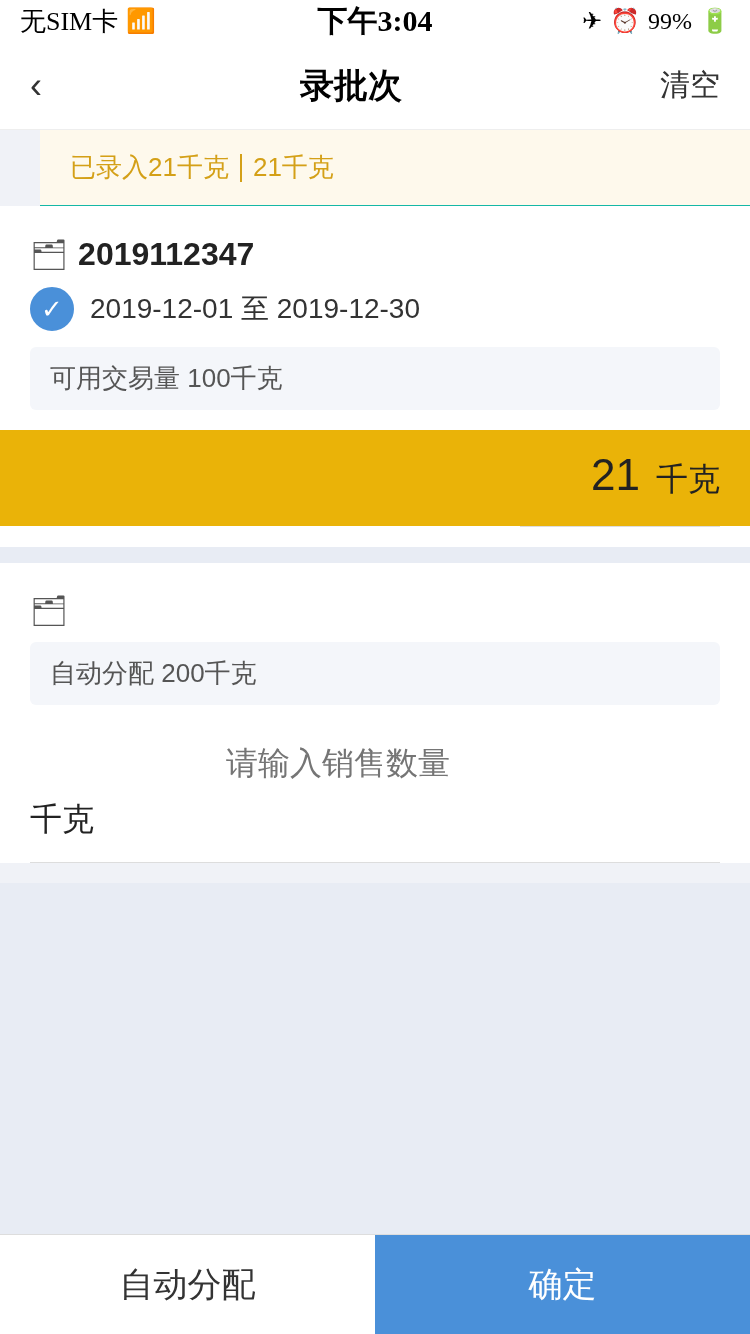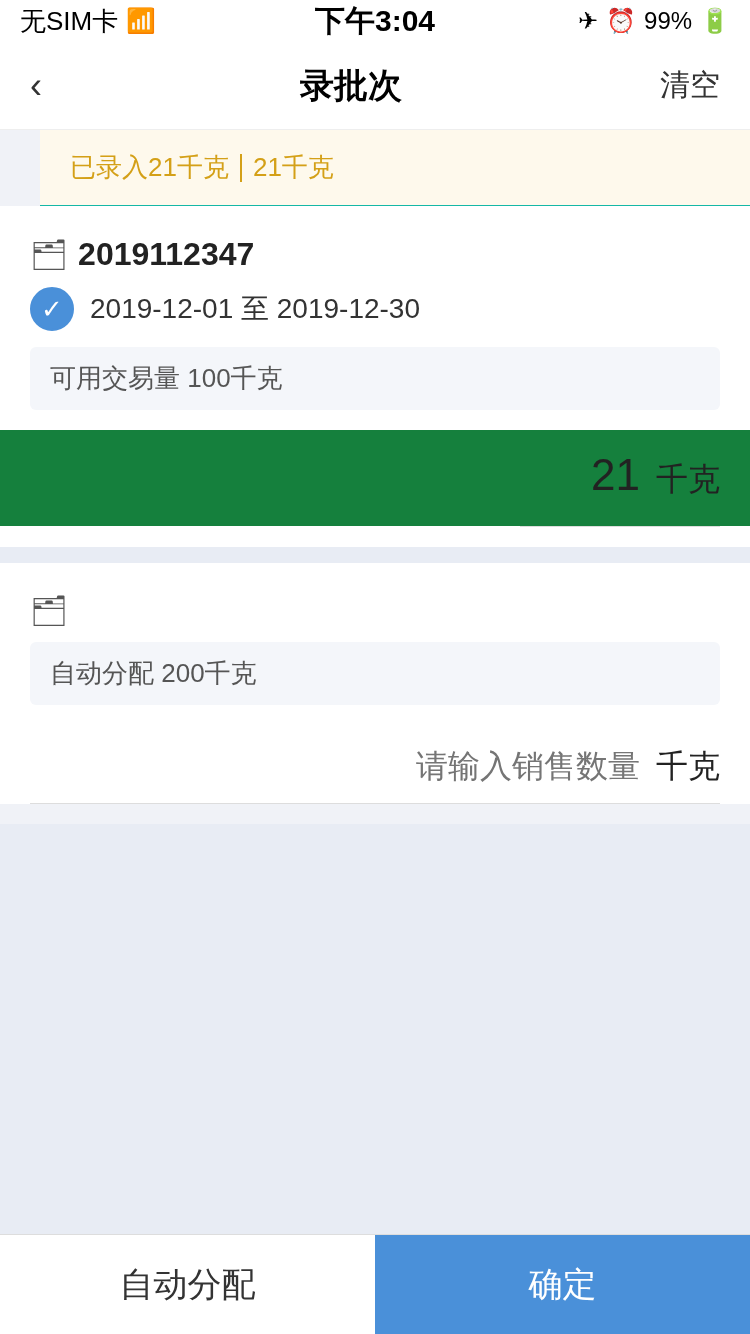--- a/index.html
+++ b/index.html
@@ -16,20 +16,21 @@
     
     .status-bar {
       width: 750px;
       height: 42px;
       background: #fff;
       display: flex;
       align-items: center;
       justify-content: space-between;
       padding: 0 20px;
       font-size: 26px;
+      font-family: Liberation Serif, serif;
     }
     .status-left {
       display: flex;
       align-items: center;
       gap: 8px;
       font-size: 26px;
       color: #000;
     }
     .status-center {
       font-size: 30px;
@@ -149,21 +150,21 @@
       background: #f4f6fa;
       border-radius: 6px;
       padding: 14px 20px;
       font-size: 26px;
       color: #555;
       margin-left: 0;
     }
 
     
     .amount-row {
-      background: #15803d;
+      background: #eab308;
       display: flex;
       justify-content: flex-end;
       align-items: baseline;
       padding: 20px 30px 24px 30px;
       gap: 16px;
     }
     .amount-value {
       font-size: 44px;
       font-weight: 400;
       color: #222;
@@ -300,21 +301,21 @@
 <div class="section-gap"></div>
 
 <div class="batch-item">
   <div class="batch-header">
     <span class="batch-icon">🗂</span>
   </div>
   <div class="batch-availability">自动分配 200千克</div>
 </div>
 
 <div style="background:#fff; padding: 10px 30px 0 30px;">
-  <div class="input-row" style="padding: 10px 0 14px 0;">
+  <div class="input-row" style="padding: 10px 0 20px 0; flex-direction: column;">
     <input class="sales-input" type="text" placeholder="请输入销售数量" style="">
     <span class="input-unit">千克</span>
   </div>
   <div style="height:1px; background:#ddd; width:100%; margin-bottom:20px;"></div>
 </div>
 
 <div class="empty-area"></div>
 
 <div class="bottom-bar">
   <button class="btn-auto">自动分配</button>

